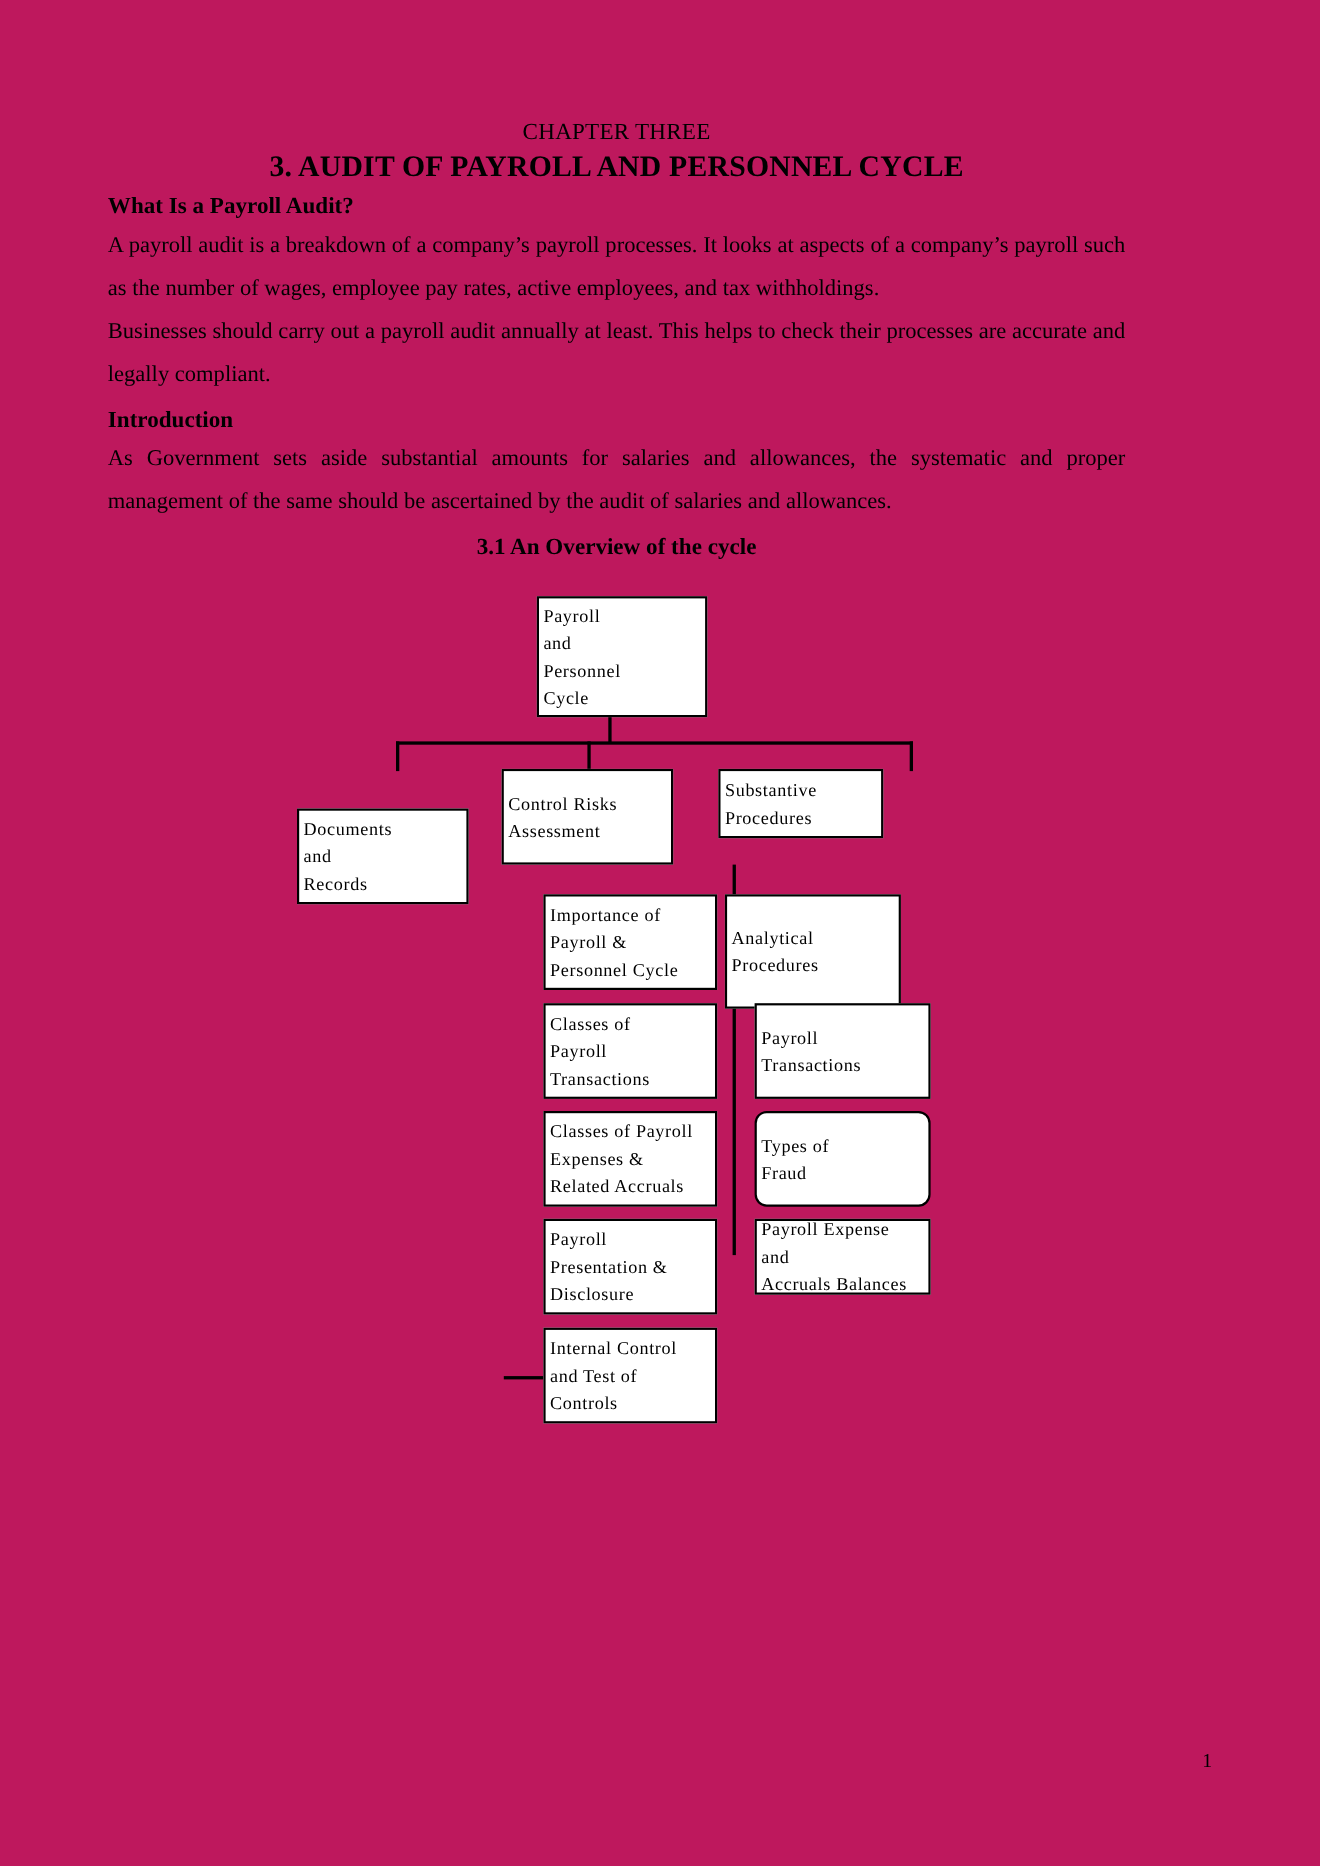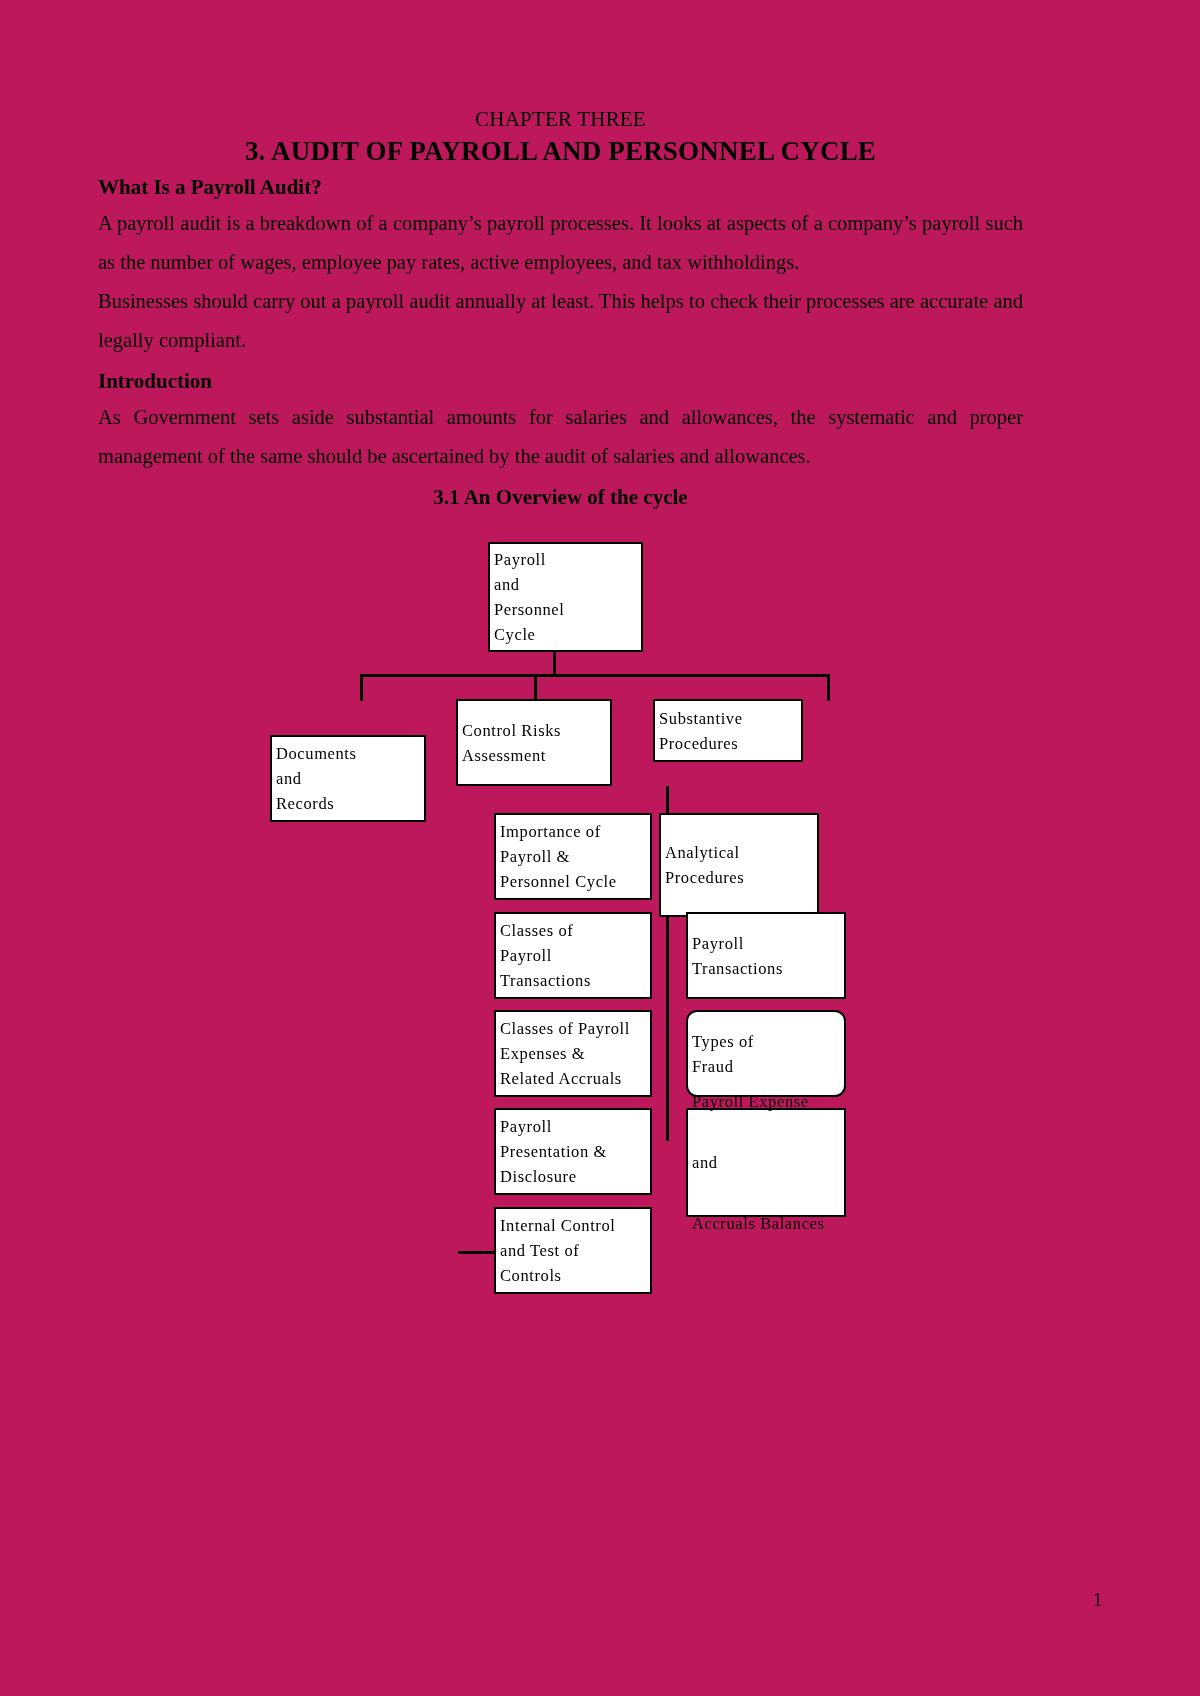--- a/index.html
+++ b/index.html
@@ -192,21 +192,21 @@
       <div class="node" style="left:588px; top:384px; width:160px; height:87px;">
         <span class="ln">Payroll</span>
         <span class="ln">Transactions</span>
       </div>
 
       <div class="node" style="left:588px; top:482px; width:160px; height:87px;border-radius:11px;">
         <span class="ln">Types of</span>
         <span class="ln">Fraud</span>
       </div>
 
-      <div class="node" style="left:588px; top:580px; width:160px; height:109px;gap:36px;">
+      <div class="node" style="left:588px; top:580px; width:160px; height:69px;">
         <span class="ln">Payroll Expense</span>
         <span class="ln">and</span>
         <span class="ln">Accruals Balances</span>
       </div>
 
     </div>
   </div>
 
   <div class="page-number">1</div>
 </div>

